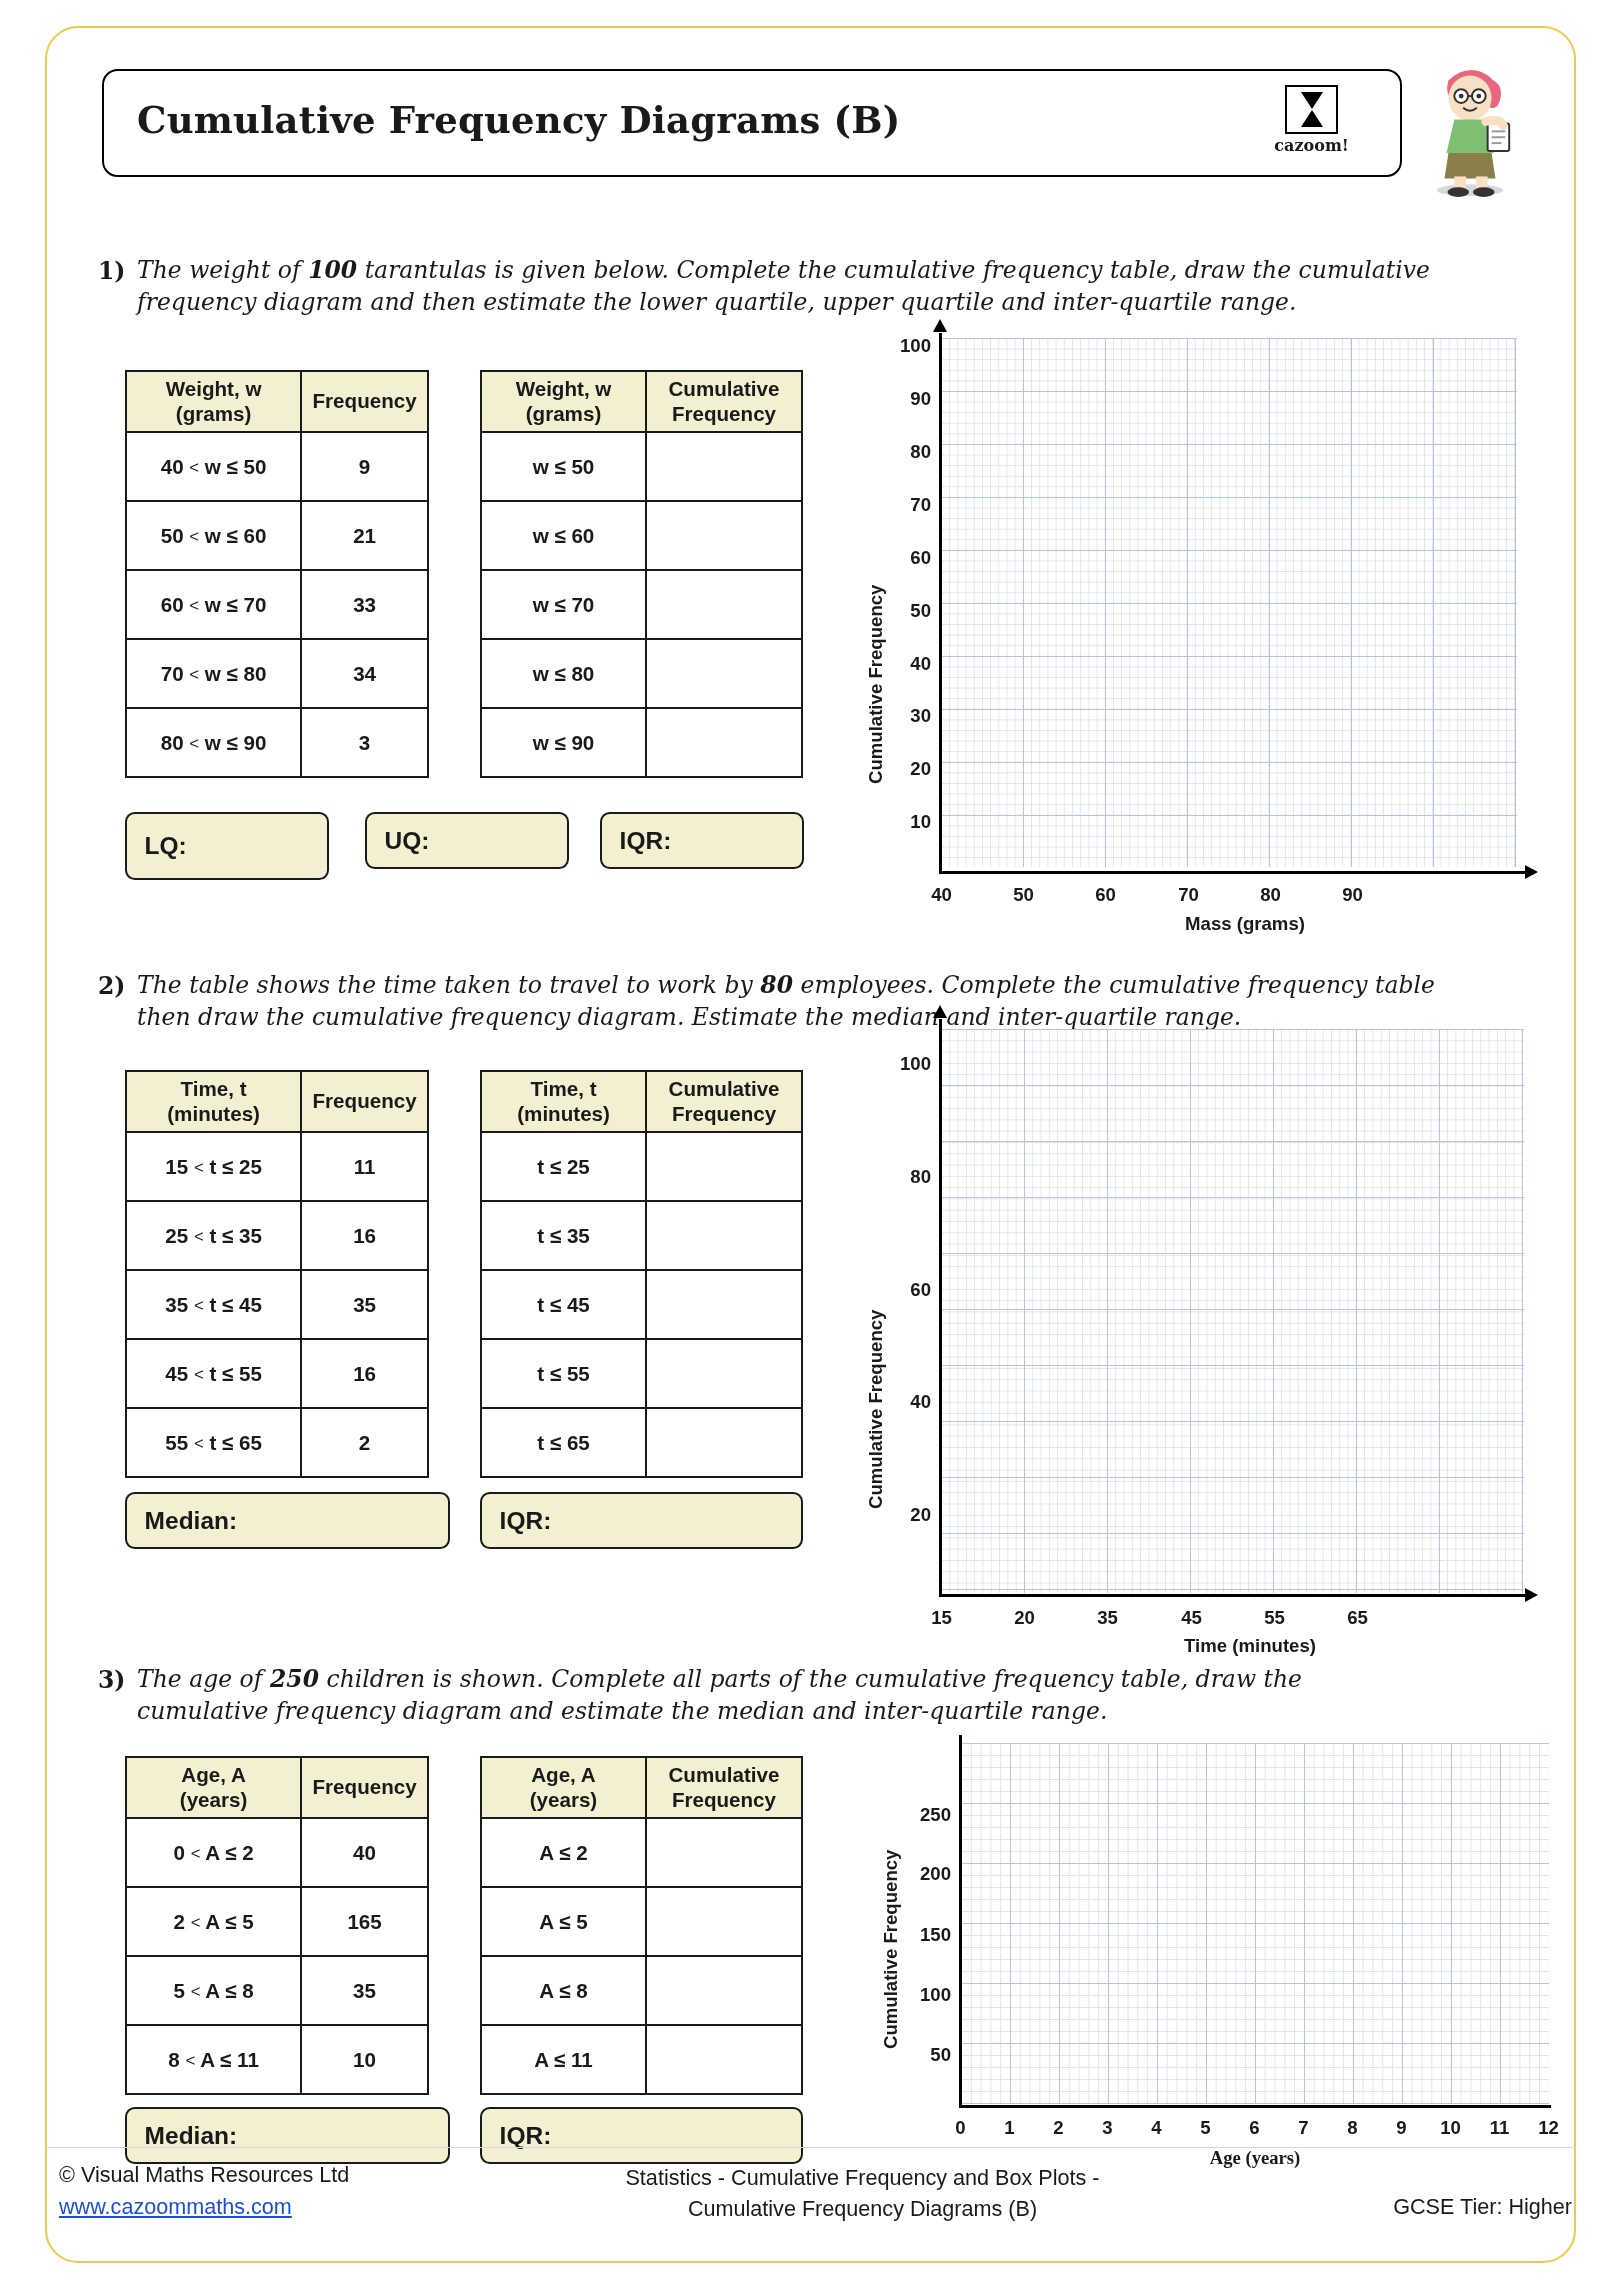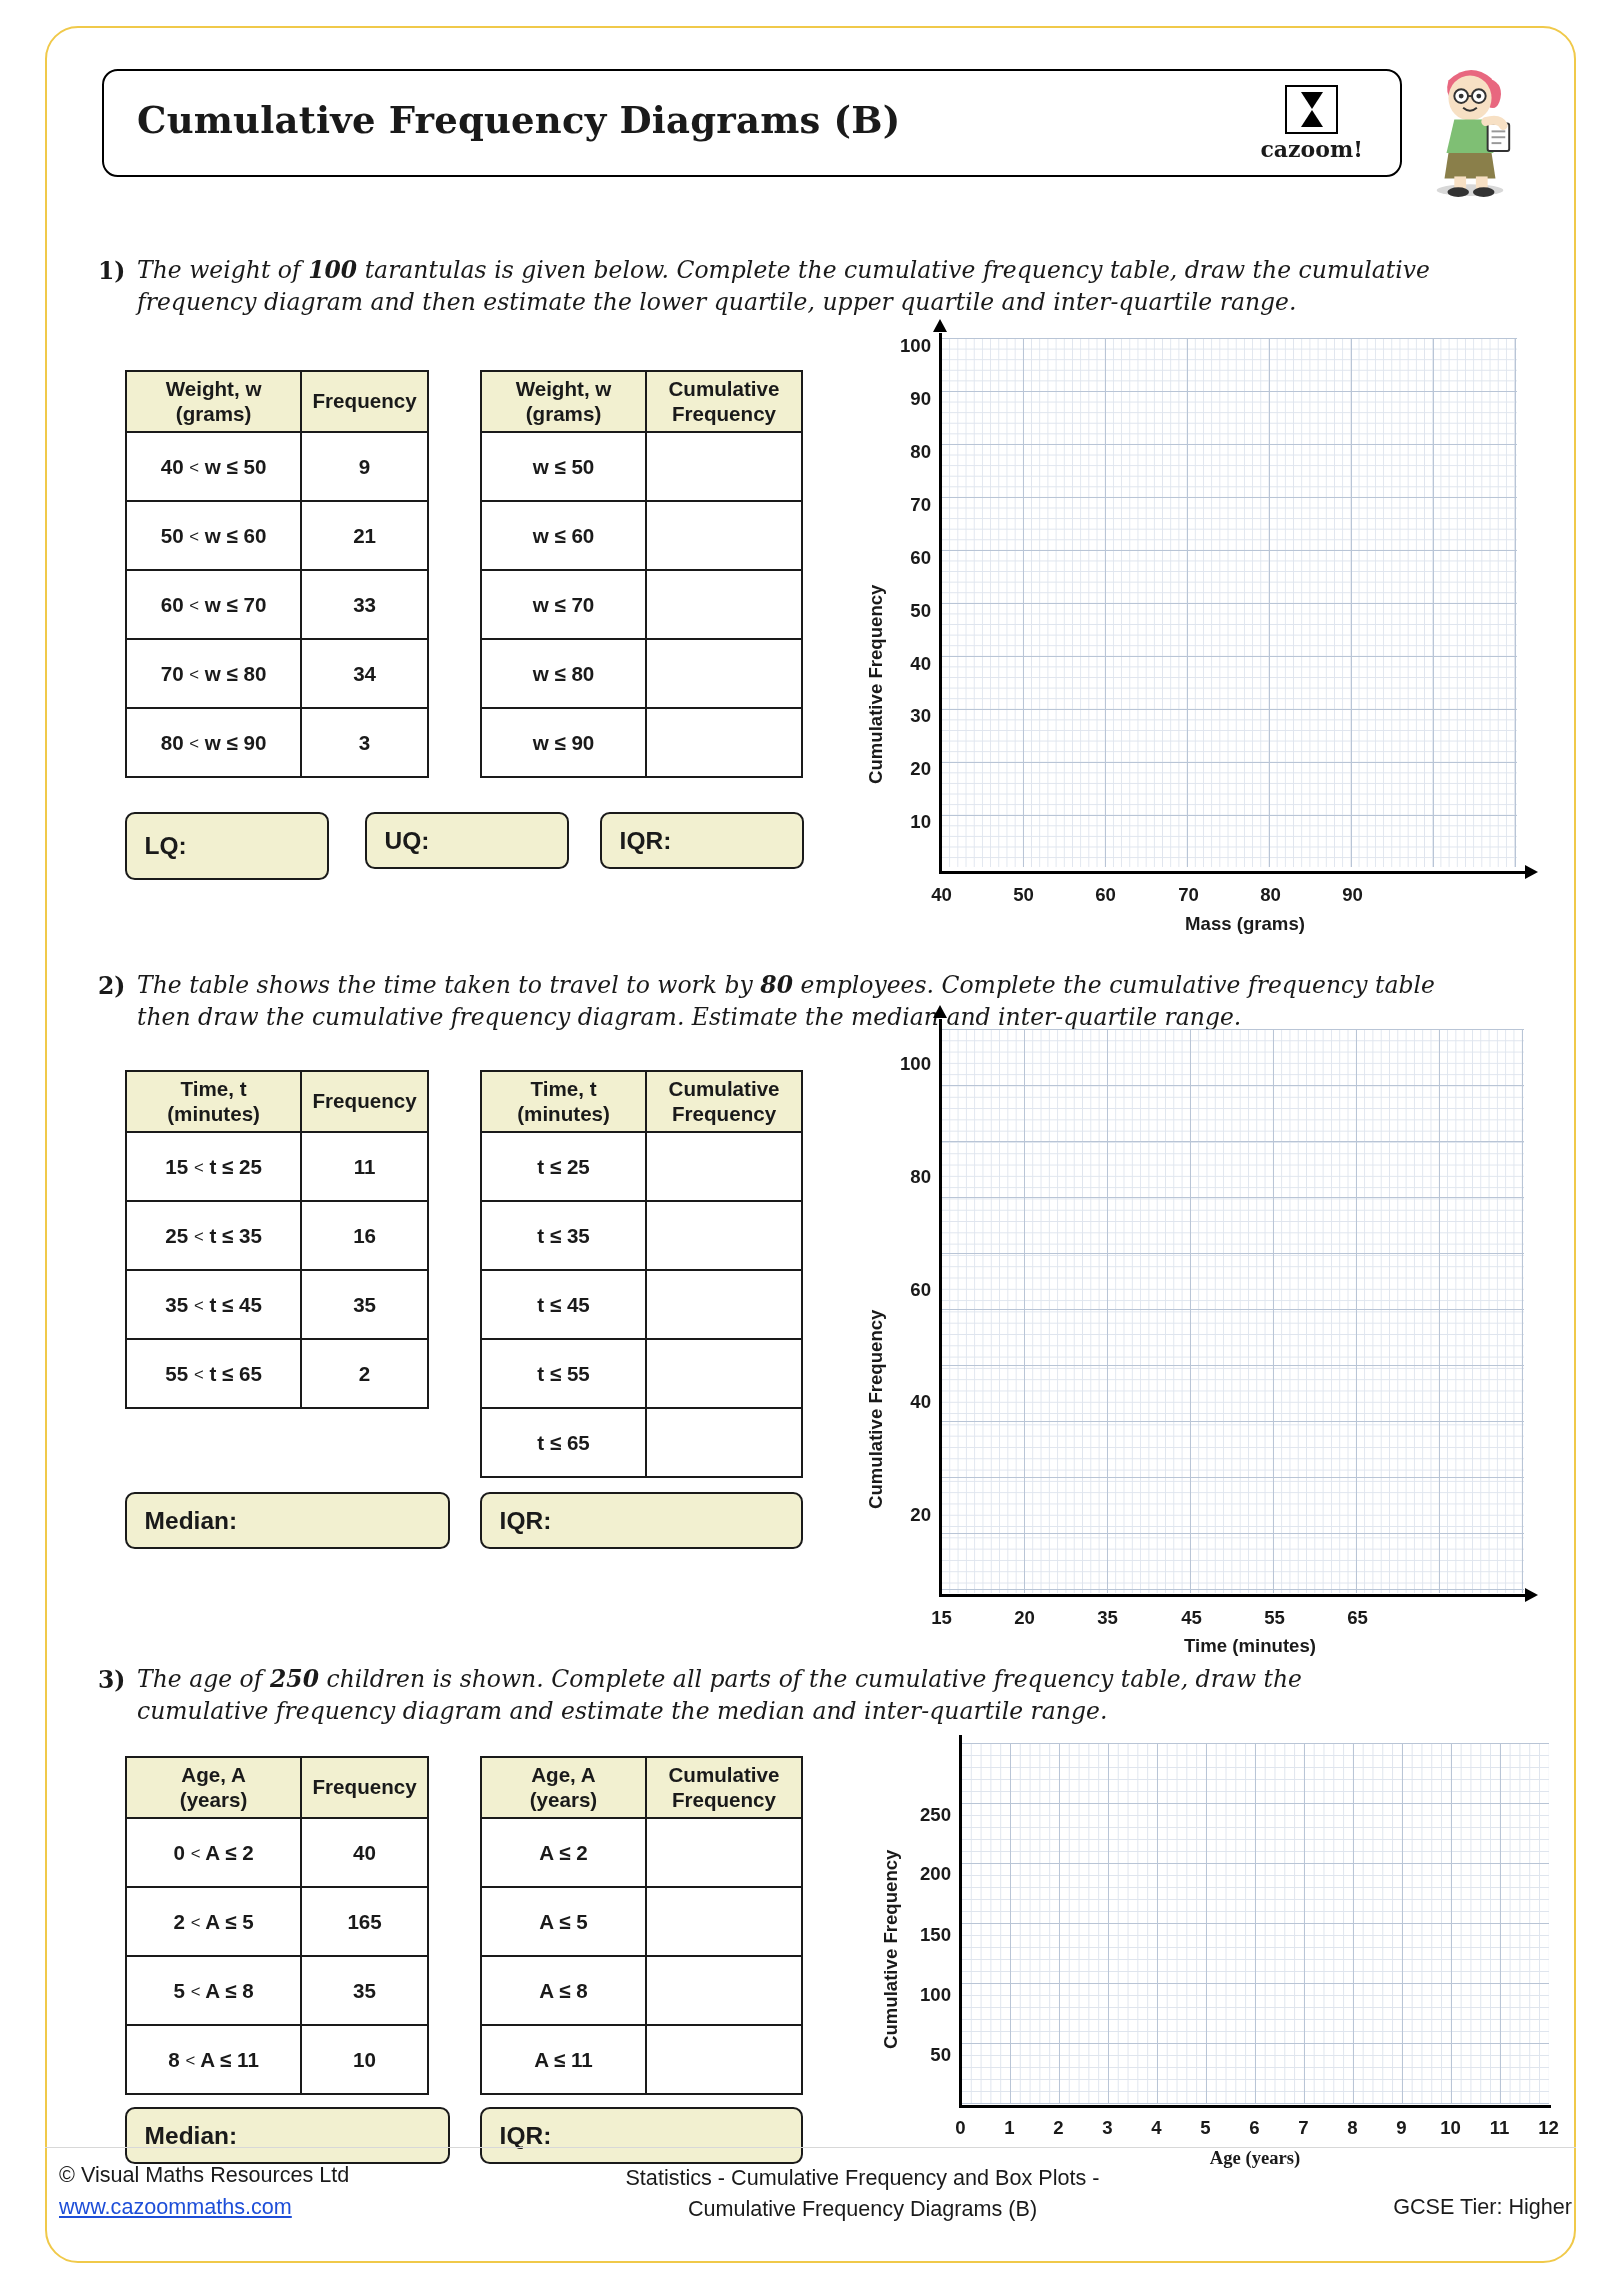--- a/index.html
+++ b/index.html
@@ -66,21 +66,21 @@
     position: absolute;
     left: 50%; bottom: 4.9px;
     transform: translateX(-50%);
     width: 0; height: 0;
     border-left: 11.8px solid transparent;
     border-right: 11.8px solid transparent;
     border-bottom: 17.6px solid #000;
   }
   .cazoom-word {
     margin-top: 2px;
-    font-size: 22px;
+    font-size: 16px;
     font-weight: bold;
     font-family: "DejaVu Serif", serif;
   }
   .mascot {
     position: absolute;
     left: 1411px; top: 51px;
     width: 118px; height: 147px;
   }
   
   .q-num {
@@ -367,20 +367,24 @@
       </tr>
   <tr>
         <td>25 <span class="lt">&lt;</span> t ≤ 35</td>
         <td>16</td>
       </tr>
   <tr>
         <td>35 <span class="lt">&lt;</span> t ≤ 45</td>
         <td>35</td>
       </tr>
   <tr>
+        <td>45 <span class="lt">&lt;</span> t ≤ 55</td>
+        <td>16</td>
+      </tr>
+  <tr>
         <td>55 <span class="lt">&lt;</span> t ≤ 65</td>
         <td>2</td>
       </tr>
 </tbody>
   </table>
 
 <table class="data-table" style="left:480px; top:1070px; width:323px;">
   <tbody>
       <tr>
     <th style="width:167px;">Time, t<br>(minutes)</th>

